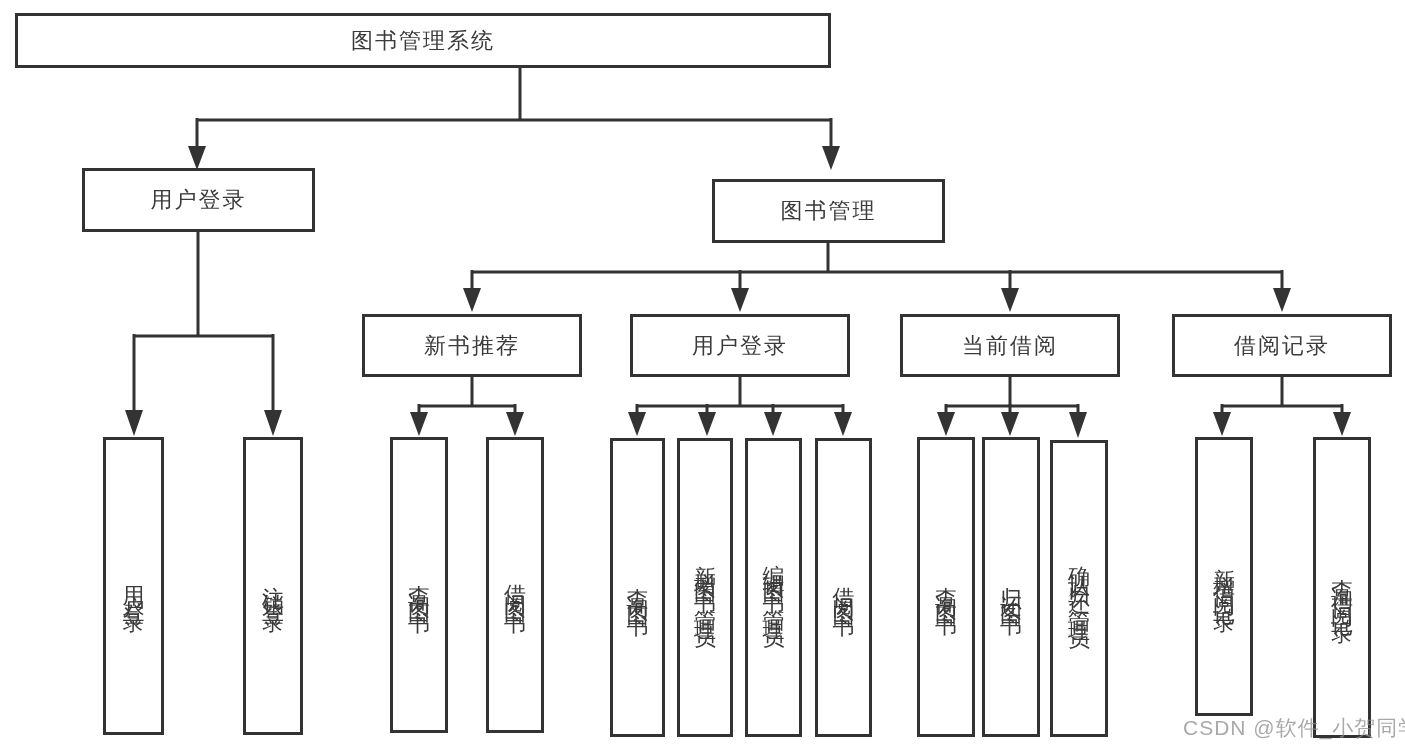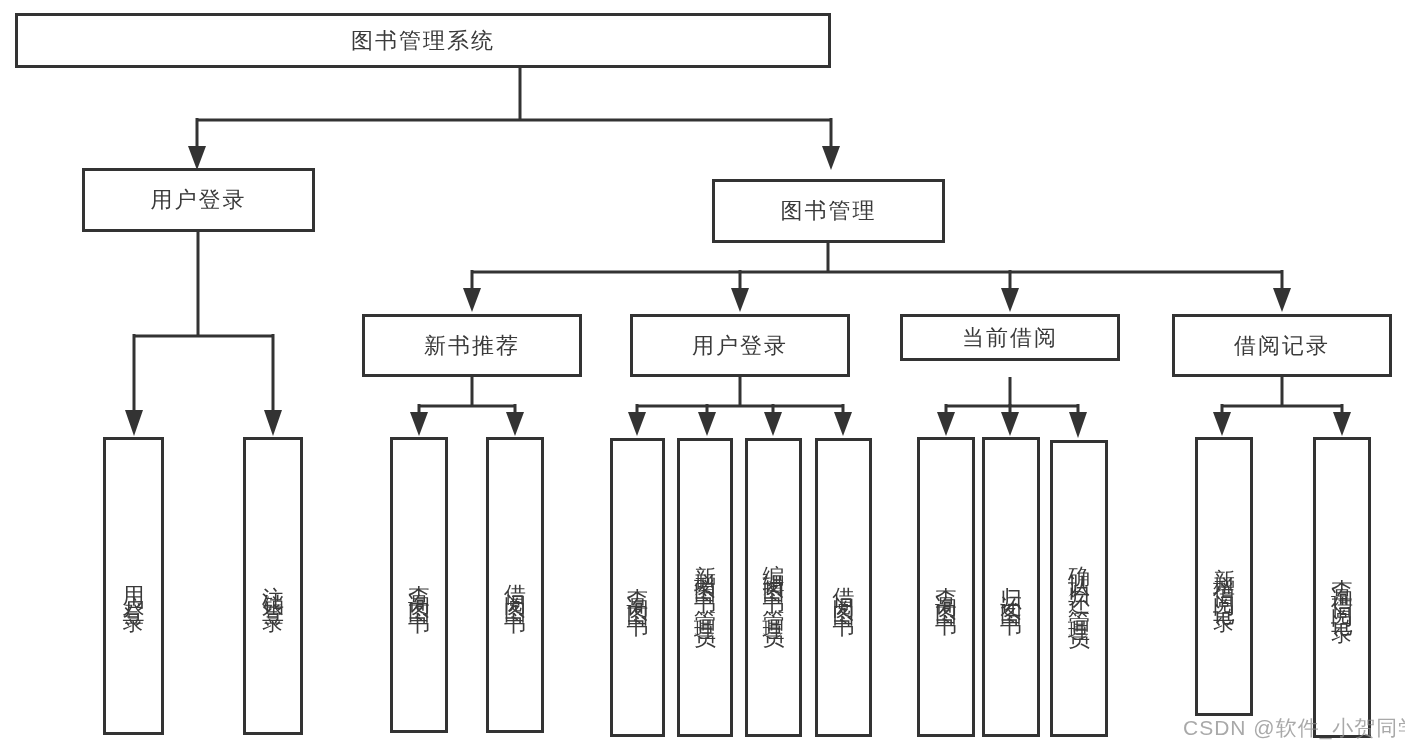--- a/index.html
+++ b/index.html
@@ -33,21 +33,21 @@
     font-size: 22px;
     letter-spacing: 9px;
     line-height: 1;
   }
   
   .b-root       { left:15px;   top:13px;  width:816px; height:55px; }
   .b-user-login { left:82px;   top:168px; width:233px;  height:64px; }
   .b-book-mgmt  { left:712px;  top:168px; width:233px;  height:64px;margin-top:11px; }
   .b-new-rec    { left:362px;  top:314px; width:220px;  height:63px; }
   .b-borrowing  { left:630px;  top:314px; width:220px;  height:63px; }
-  .b-current    { left:900px;  top:314px; width:220px;  height:47px; }
+  .b-current    { left:900px;  top:314px; width:220px;  height:63px; }
   .b-records    { left:1172px; top:314px; width:220px;  height:63px; }
   
   .v-user-login { left:103px;  top:437px; width:61px; height:298px; }
   .v-logout     { left:243px;  top:437px; width:60px; height:298px; }
   .v-nr-query   { left:390px;  top:437px; width:58px; height:296px; }
   .v-nr-borrow  { left:486px;  top:437px; width:58px; height:296px; }
   .v-bb-query   { left:610px;  top:438px; width:55px; height:299px; }
   .v-bb-add     { left:677px;  top:438px; width:56px; height:299px; }
   .v-bb-edit    { left:745px;  top:438px; width:57px; height:299px; }
   .v-bb-borrow  { left:815px;  top:438px; width:57px; height:299px; }

